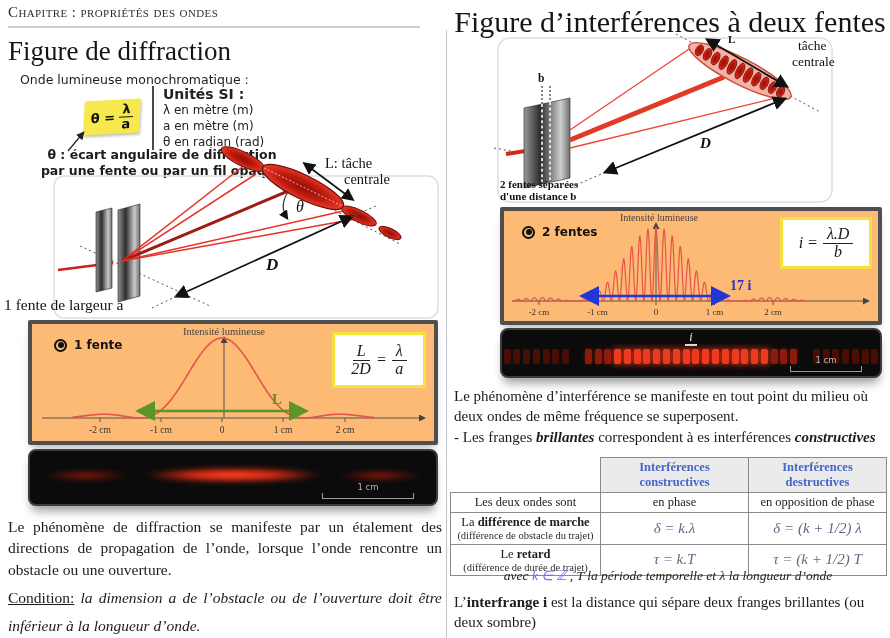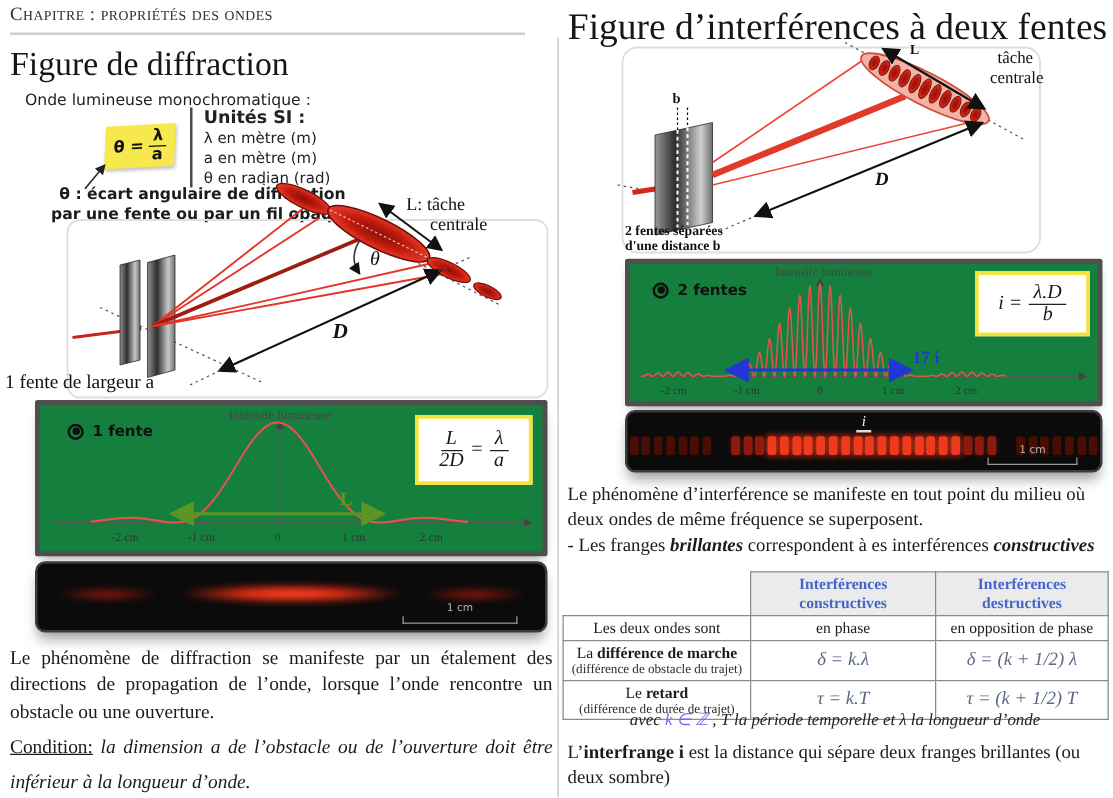--- a/index.html
+++ b/index.html
@@ -18,21 +18,21 @@
           box-shadow:1px 2px 3px rgba(0,0,0,.25);display:flex;align-items:center;
           justify-content:center;gap:4px;font-weight:bold;font-size:13px;
           font-family:"DejaVu Sans",sans-serif;color:#111;}
   .frac{display:inline-flex;flex-direction:column;align-items:center;line-height:1.05;}
   .frac .num{border-bottom:1.5px solid #111;padding:0 3px;}
   
   .unites{border-left:2px solid #4a4a4a;padding-left:9px;font-size:12px;line-height:16px;color:#222;}
   .unites .t{font-weight:bold;font-size:14px;}
   .caption{font-weight:bold;font-size:12.5px;text-align:center;line-height:1.25;color:#1c1c1c;}
   
-  .panel{border:4px solid #4f4f4f;background:#15803d;border-radius:2px;
+  .panel{border:4px solid #4f4f4f;background:#fdba74;border-radius:2px;
          box-shadow:0 6px 9px -4px rgba(0,0,0,.35);}
   .legend{display:flex;align-items:center;gap:7px;font-family:"DejaVu Sans",sans-serif;
           font-weight:bold;font-size:12px;color:#111;}
   .radio{width:9px;height:9px;border:2.5px solid #101010;border-radius:50%;position:relative;}
   .radio::after{content:"";position:absolute;inset:1.5px;background:#101010;border-radius:50%;}
   .fbox{border:3px solid #f3e33c;background:#fff;display:flex;align-items:center;
         justify-content:center;gap:5px;font-style:italic;font-size:16px;color:#1a1a1a;}
   .fbox .frac .num{border-bottom:1.5px solid #222;padding:0 4px;}
   
   .strip{background:#0b0b0b;border:2px solid #3c3c3c;border-radius:8px;

